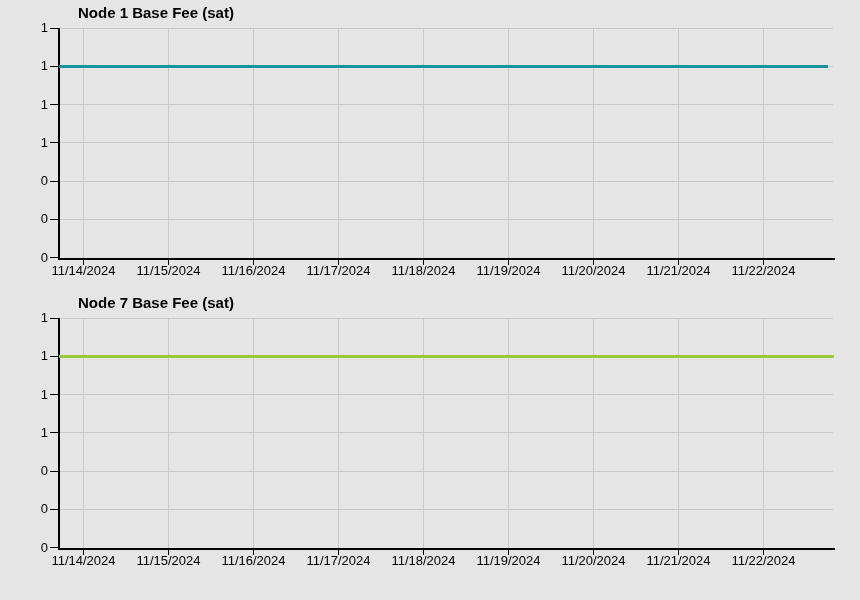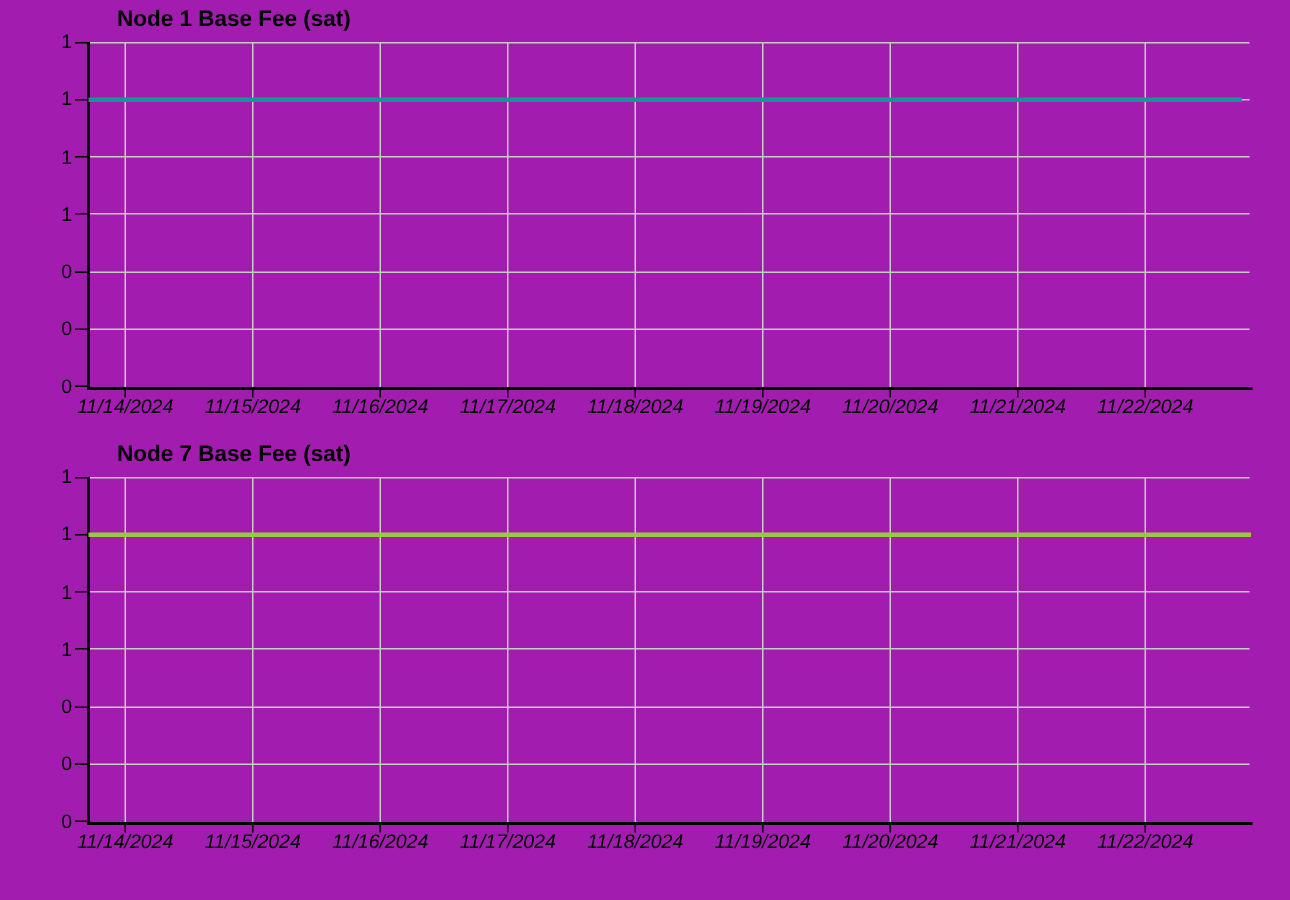--- a/index.html
+++ b/index.html
@@ -1,25 +1,25 @@
 <!DOCTYPE html>
 <html><head>
 <meta charset="utf-8">
 <style>
   html,body{margin:0;padding:0;background:#fff;}
   body{font-family:"Liberation Sans",sans-serif;}
-  .canvas{position:relative;width:860px;height:600px;background:#a21caf;overflow:hidden;}
+  .canvas{position:relative;width:860px;height:600px;background:#e5e5e5;overflow:hidden;}
   .chart{position:absolute;left:0;width:860px;height:290px;}
   #chart-0{top:0;}
   #chart-1{top:290px;}
   .chart-title{position:absolute;left:78px;top:3px;margin:0;font-size:15px;line-height:20px;font-weight:bold;color:#000;}
   .plot{position:absolute;left:0;top:0;width:860px;height:290px;}
   .abs{position:absolute;}
   .ylabel{position:absolute;width:32px;text-align:right;font-size:13px;line-height:16px;color:#000;}
-  .xlabel{position:absolute;width:84px;text-align:center;font-size:13px;line-height:16px;color:#000;font-style:italic;}
+  .xlabel{position:absolute;width:84px;text-align:center;font-size:13px;line-height:16px;color:#000;}
 </style>
 </head>
 <body>
 
 <div class="canvas">
 
   <section class="chart" id="chart-0">
     <h2 class="chart-title">Node 1 Base Fee (sat)</h2>
     <div class="plot">
         <div class="abs" style="left: 58px; top: 27.5px; width: 775px; height: 1px; background: rgb(201, 201, 201);"></div>

